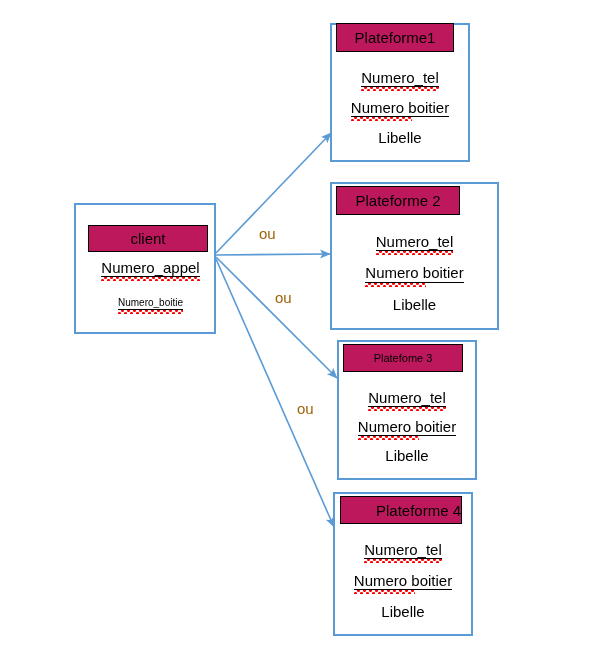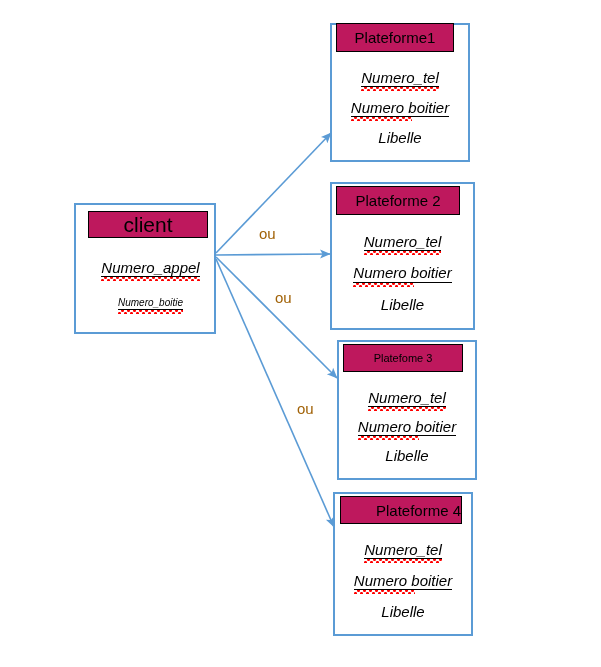--- a/index.html
+++ b/index.html
@@ -61,21 +61,20 @@
     display: flex;
     flex-direction: column;
     align-items: center;
     justify-content: space-around;
   }
 
   .attr {
     white-space: nowrap;
     position: relative;
     line-height: 1.15;
-    font-style: italic;
   }
 
   
   .attr.underline {
     border-bottom: 1.5px solid #000000;
     padding-bottom: 0px;
   }
 
   
   .squiggle {
@@ -116,21 +115,21 @@
     <line x1="216" y1="253" x2="331" y2="133" stroke="#5B9BD5" stroke-width="1.6" marker-end="url(#arrowhead)"></line>
 
     <line x1="216" y1="255" x2="330" y2="254" stroke="#5B9BD5" stroke-width="1.6" marker-end="url(#arrowhead)"></line>
 
     <line x1="216" y1="257" x2="337" y2="378" stroke="#5B9BD5" stroke-width="1.6" marker-end="url(#arrowhead)"></line>
 
     <line x1="216" y1="259" x2="334" y2="527" stroke="#5B9BD5" stroke-width="1.6" marker-end="url(#arrowhead)"></line>
   </svg>
 
   <div class="entity" style="left:74px; top:203px; width:142px; height:131px;">
-    <div class="entity-title" style="left:12px; top:6px; width:120px; height:27px; font-size:21px;">
+    <div class="entity-title" style="left:12px; top:20px; width:120px; height:27px; font-size:15px;">
       <span>client</span>
     </div>
     <div class="entity-body" style="top:40px; height:85px; padding:4px 0 10px 11px;">
       <div class="attr underline" style="font-size:15px;">
         <span>Numero_appel</span>
         <span class="squiggle"></span>
       </div>
       <div class="attr underline" style="font-size:10px;">
         <span>Numero_boitie</span>
         <span class="squiggle"></span>
@@ -150,21 +149,21 @@
       <div class="attr underline" style="font-size:15px;">
         <span>Numero boitier</span>
         <span class="squiggle partial"></span>
       </div>
       <div class="attr" style="font-size:15px;">
         <span>Libelle</span>
       </div>
     </div>
   </div>
 
-  <div class="entity" style="left:330px; top:182px; width:145px; height:148px;">
+  <div class="entity" style="left:330px; top:182px; width:169px; height:148px;">
     <div class="entity-title" style="left:4px; top:2px; width:124px; height:29px; font-size:15px;">
       <span>Plateforme 2</span>
     </div>
     <div class="entity-body" style="top:36px; height:108px; padding:6px 0 8px 0;">
       <div class="attr underline" style="font-size:15px;">
         <span>Numero_tel</span>
         <span class="squiggle"></span>
       </div>
       <div class="attr underline" style="font-size:15px;">
         <span>Numero boitier</span>

